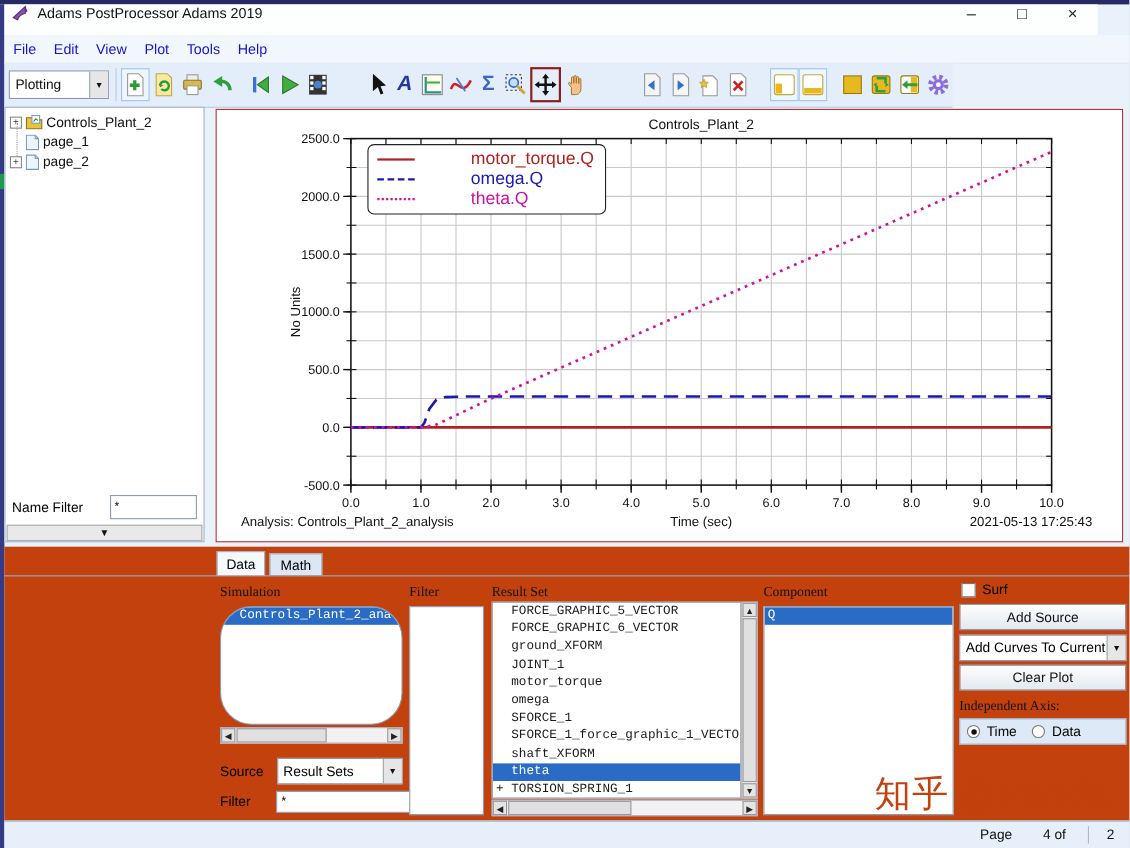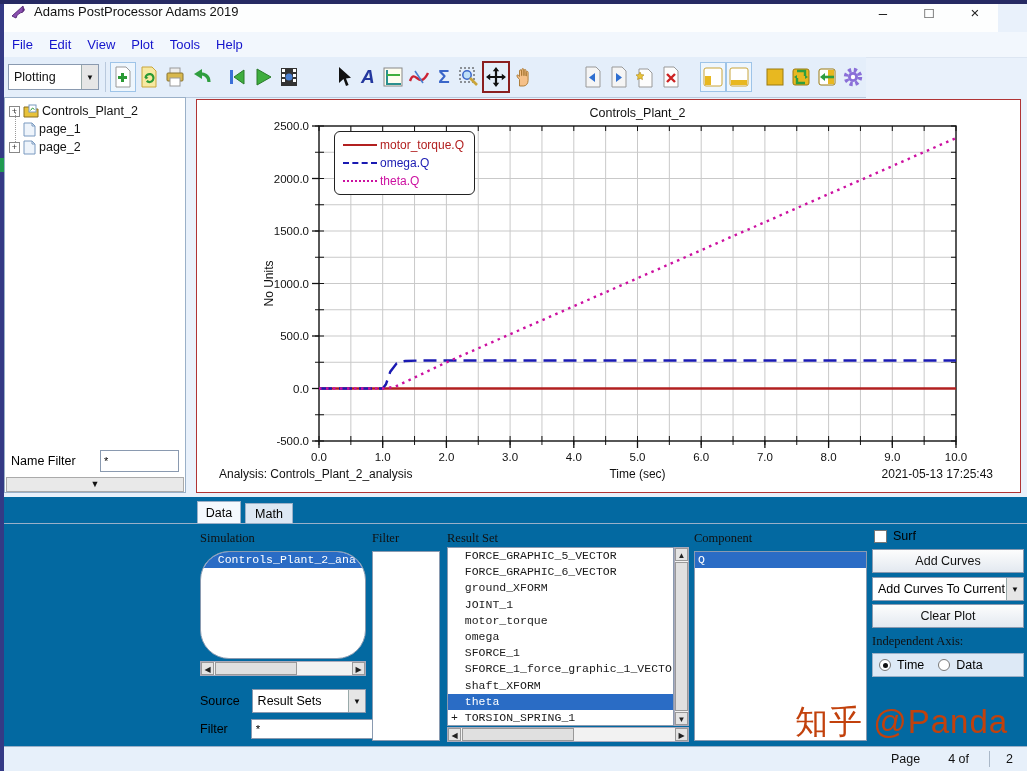--- a/index.html
+++ b/index.html
@@ -33,23 +33,23 @@
   .tree-guide{border-left:1px dotted #999;}
   #name-filter-row{position:absolute;left:0;top:350px;width:180px;height:26px;display:flex;align-items:center;}
   #name-filter-row label{font-size:12.5px;margin-left:6px;flex:1;}
   #name-filter-input{width:72px;height:18px;border:1px solid #8a9ab0;font-size:11px;padding-left:3px;font-family:"Liberation Sans",sans-serif;}
   #tree-collapse-btn{position:absolute;left:1px;top:379px;width:178px;height:15px;background:#e9e9e9;border:1px solid #aaa;box-sizing:border-box;text-align:center;font-size:9px;line-height:12px;color:#111;}
   
   #plot-page{left:196px;top:99px;width:825px;height:394px;background:#fff;border:1px solid #b03434;box-sizing:border-box;}
   #legend{position:absolute;left:137px;top:31px;background:#fff;border:1.6px solid #222;border-radius:6px;padding:5px 10px 6px 8px;display:flex;flex-direction:column;gap:3px;}
   .leg-row{display:flex;align-items:center;gap:3px;height:15px;}
   .leg-sample{width:34px;border-top-width:2.4px;}
-  .leg-label{font-size:12px;white-space:nowrap;}
-  
-  #bottom-panel{left:4px;top:497px;width:1023px;height:249px;background:#0369a1;}
+  .leg-label{font-size:16px;white-space:nowrap;margin-left:48px;}
+  
+  #bottom-panel{left:4px;top:497px;width:1023px;height:249px;background:#c2410c;}
   .tab{position:absolute;top:4px;height:22px;font-size:12.5px;display:flex;align-items:center;justify-content:center;border:1px solid #9ab0c8;border-bottom:none;box-sizing:border-box;}
   .tab.active{background:#f4f9fe;z-index:2;}
   .tab.inactive{background:#dce7f3;height:20px;top:6px;}
   #panel-body-line{position:absolute;left:0;top:26px;width:1023px;height:1px;background:#9ab0c8;}
   .col-label{position:absolute;font-size:12.5px;color:#111;font-family:Liberation Serif, serif;}
   .listbox{position:absolute;background:#fff;border:1px solid #8a9ab0;box-sizing:border-box;overflow:hidden;}
   .li{font-family:"Liberation Mono",monospace;font-size:11.5px;height:16.2px;line-height:16.2px;white-space:pre;color:#1a1a1a;padding-left:3px;}
   .li.sel{background:#2a6cc5;color:#fff;}
   
   .hscroll{position:absolute;height:15px;background:#f2f2f2;border:1px solid #aab;box-sizing:border-box;display:flex;align-items:center;}
@@ -564,21 +564,21 @@
     <span class="col-label" style="left:690px;top:34px;">Component</span>
     <div class="listbox" style="left:690px;top:54px;width:173px;height:190px;">
         <div class="li sel">Q</div>
       </div>
 
     <div class="field-row" style="left:870px;top:32px;gap:6px;">
       <span class="checkbox"></span>
       <span>Surf</span>
     </div>
     <div class="btn" style="left:868px;top:52px;width:152px;height:24px;">
-        <span>Add Curves</span>
+        <span>Add Source</span>
       </div>
     <div class="combo" style="position:absolute;left:868px;top:80px;width:152px;">
       <span class="val">Add Curves To Current</span>
       <span class="combo-btn">▼</span>
     </div>
     <div class="btn" style="left:868px;top:107px;width:152px;height:24px;">
         <span>Clear Plot</span>
       </div>
     <span class="col-label" style="left:868px;top:137px;">Independent Axis:</span>
     <div class="field-row" style="left:868px;top:156px;width:152px;height:24px;border:1px solid #9ab0c8;background:#dde9f6;gap:6px;padding-left:6px;box-sizing:border-box;">

